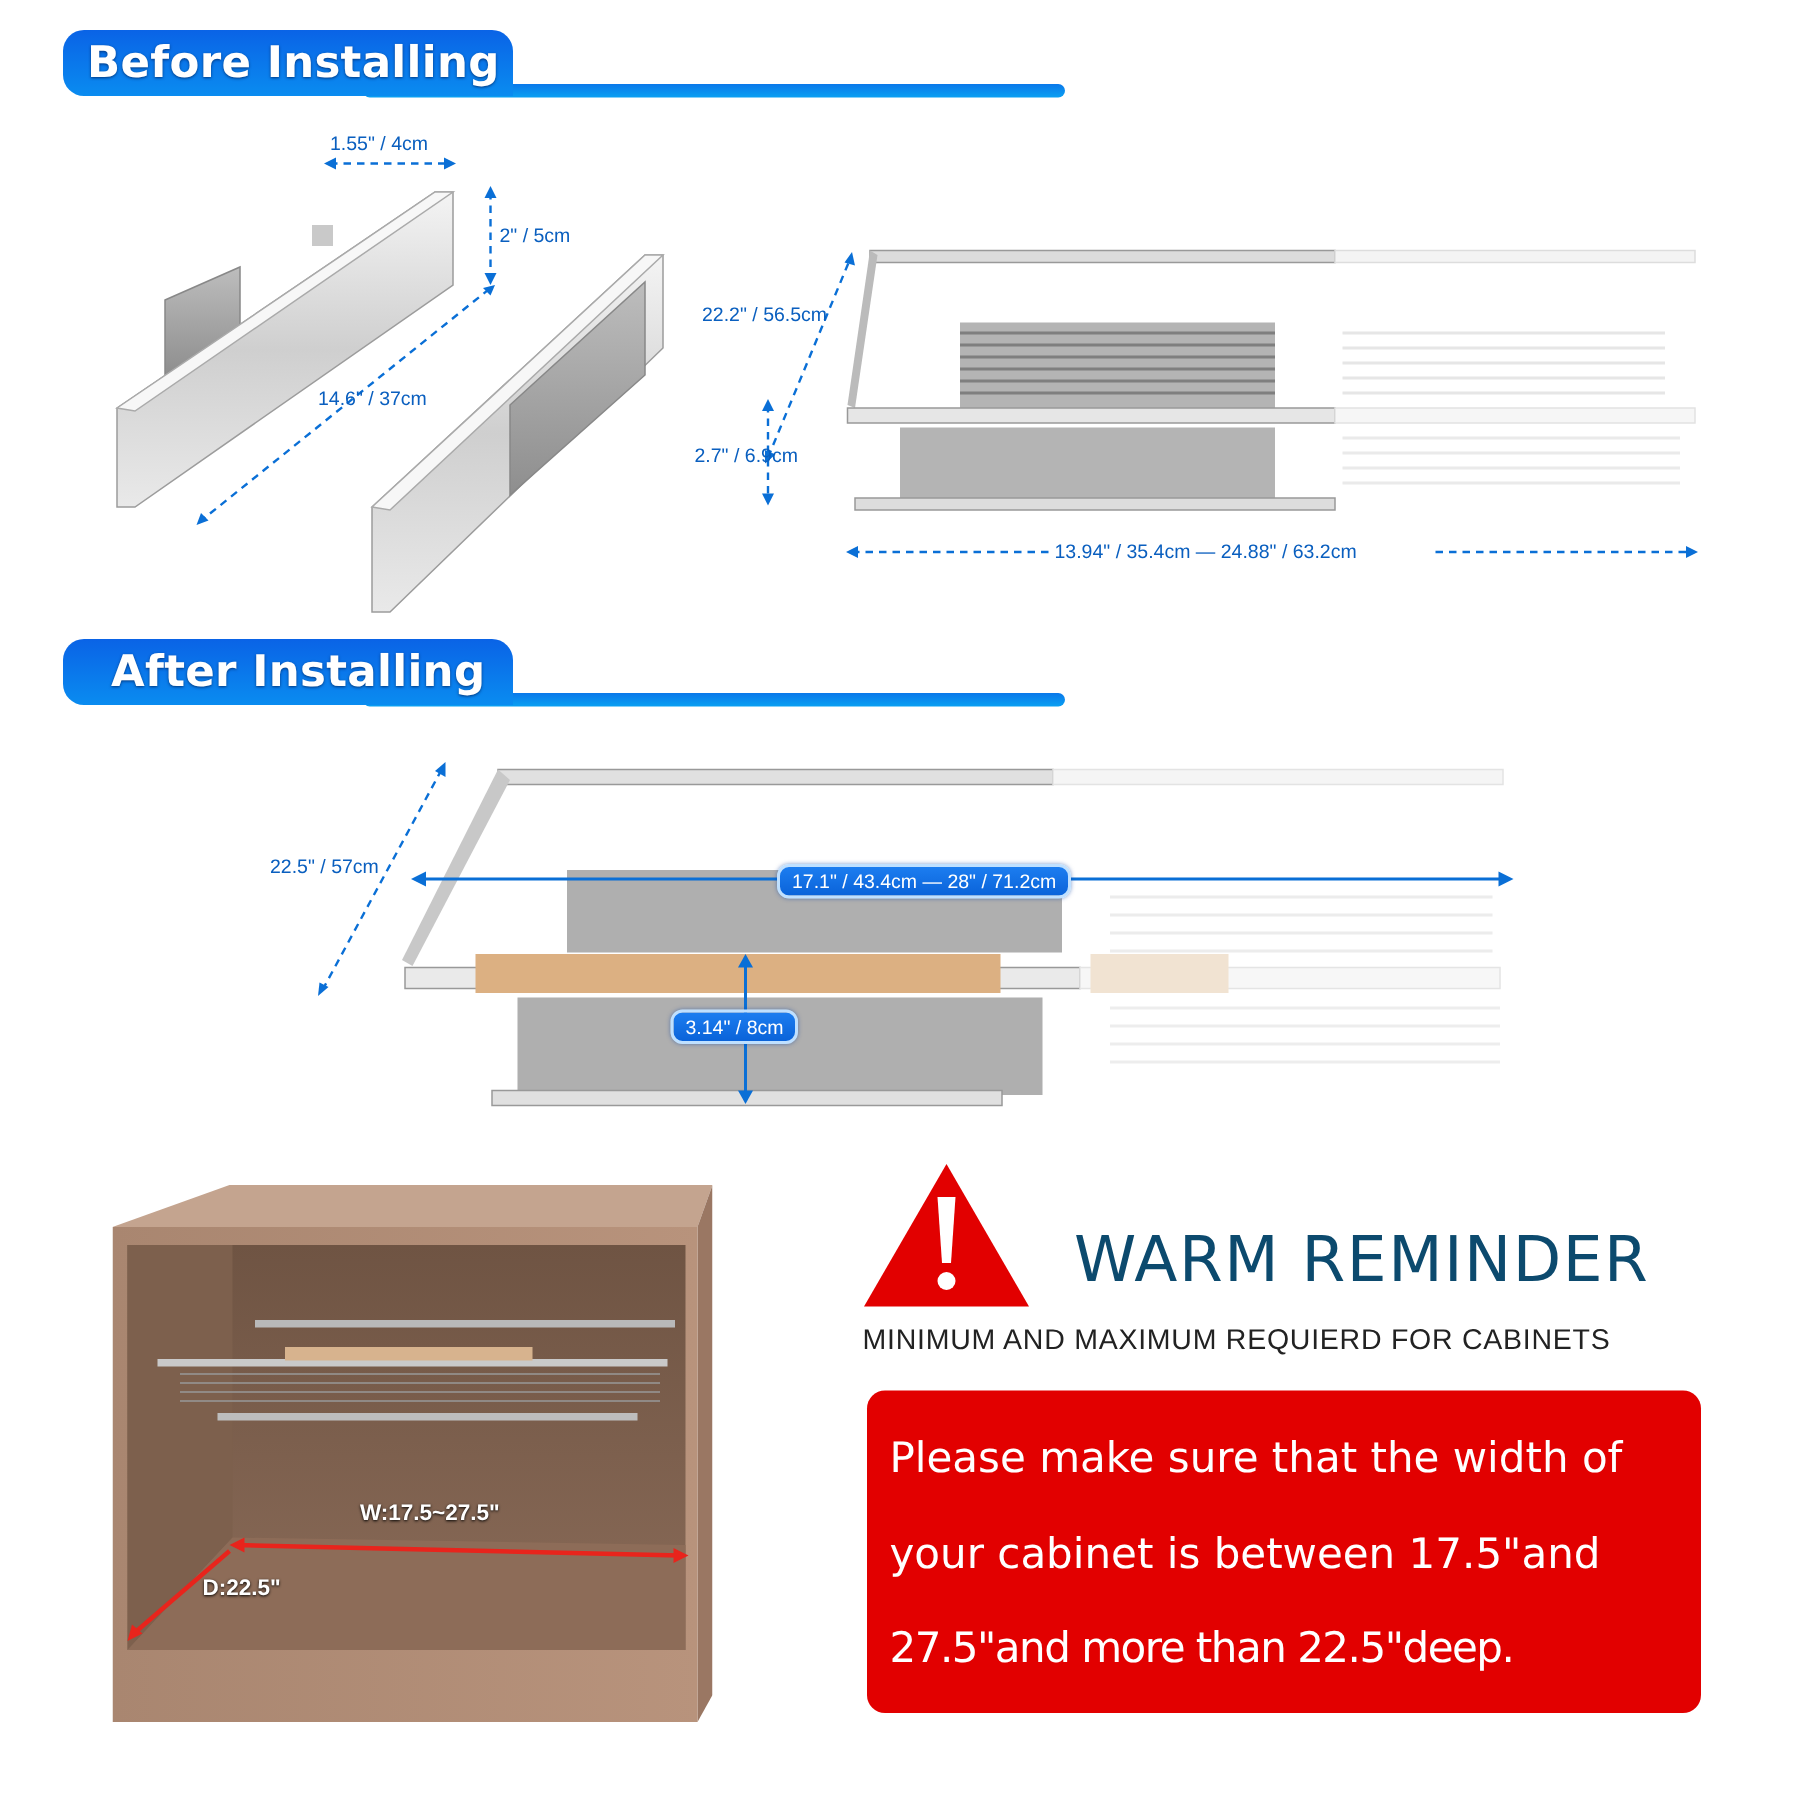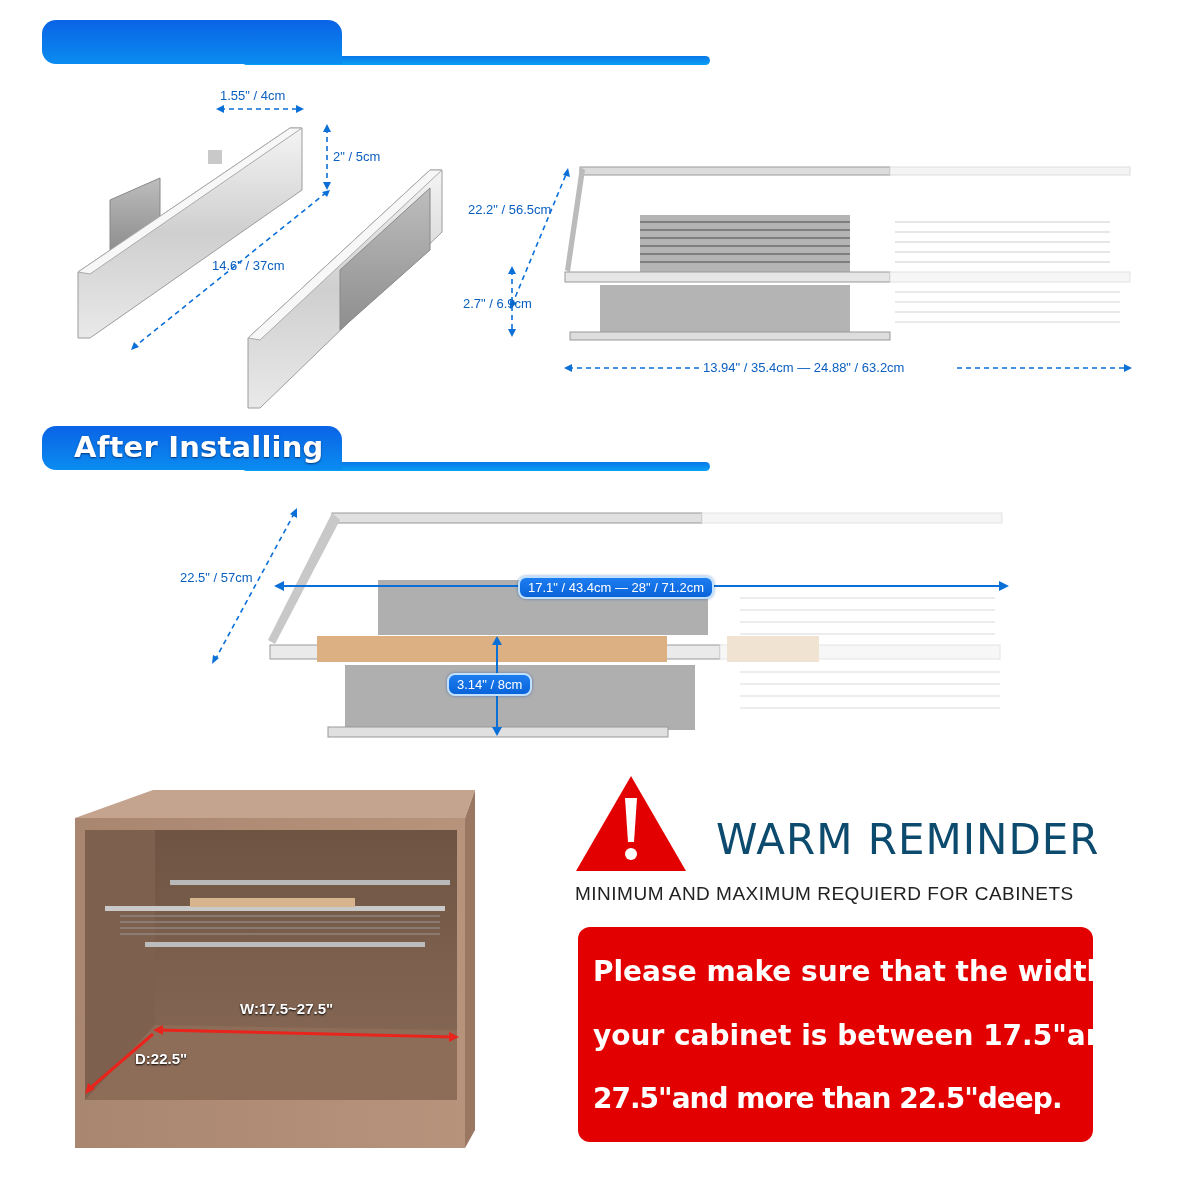--- a/index.html
+++ b/index.html
@@ -36,36 +36,37 @@
     white-space: nowrap; box-shadow: 0 0 3px rgba(0,60,160,0.5);
   }
 
   
   .cabinet { position: absolute; left: 75px; top: 790px; width: 400px; height: 360px; }
 
   
   .warn-title { position: absolute; left: 716px; top: 815px; font-size: 42px; font-weight: normal; color: #0c4a6e; letter-spacing: 1px; font-family: "DejaVu Sans", sans-serif; white-space: nowrap; }
   .warn-sub { position: absolute; left: 575px; top: 883px; font-size: 19px; color: #222; letter-spacing: 0.5px; white-space: nowrap; text-align: right; }
   .red-box {
-    position: absolute; left: 578px; top: 927px; width: 515px; height: 215px;
-    background: #e20000; border-radius: 12px; font-weight: bold;
+    position: absolute; left: 578px; top: 927px; width: 556px; height: 215px;
+    background: #e20000; border-radius: 12px;
   }
   .red-box .line1, .red-box .line2, .red-box .line3 {
     position: absolute; left: 15px; color: #fff; font-size: 28px; white-space: nowrap; font-family: "DejaVu Sans", sans-serif;
   }
   .red-box .line1 { top: 28px; }
   .red-box .line2 { top: 92px; }
   .red-box .line3 { top: 155px; letter-spacing: -1px; }
 </style>
 </head>
 <body>
 
 <div class="banner" style="top:20px;">
   <div class="line"></div>
   <div class="tab"></div>
+  <div class="label">Before Installing</div>
 </div>
 
 <div>
   <svg class="overlay" width="1200" height="420">
     <defs>
       <linearGradient id="metal" x1="0" y1="0" x2="0" y2="1">
         <stop offset="0" stop-color="#f4f4f4"></stop>
         <stop offset="0.5" stop-color="#cfcfcf"></stop>
         <stop offset="1" stop-color="#e9e9e9"></stop>
       </linearGradient>

